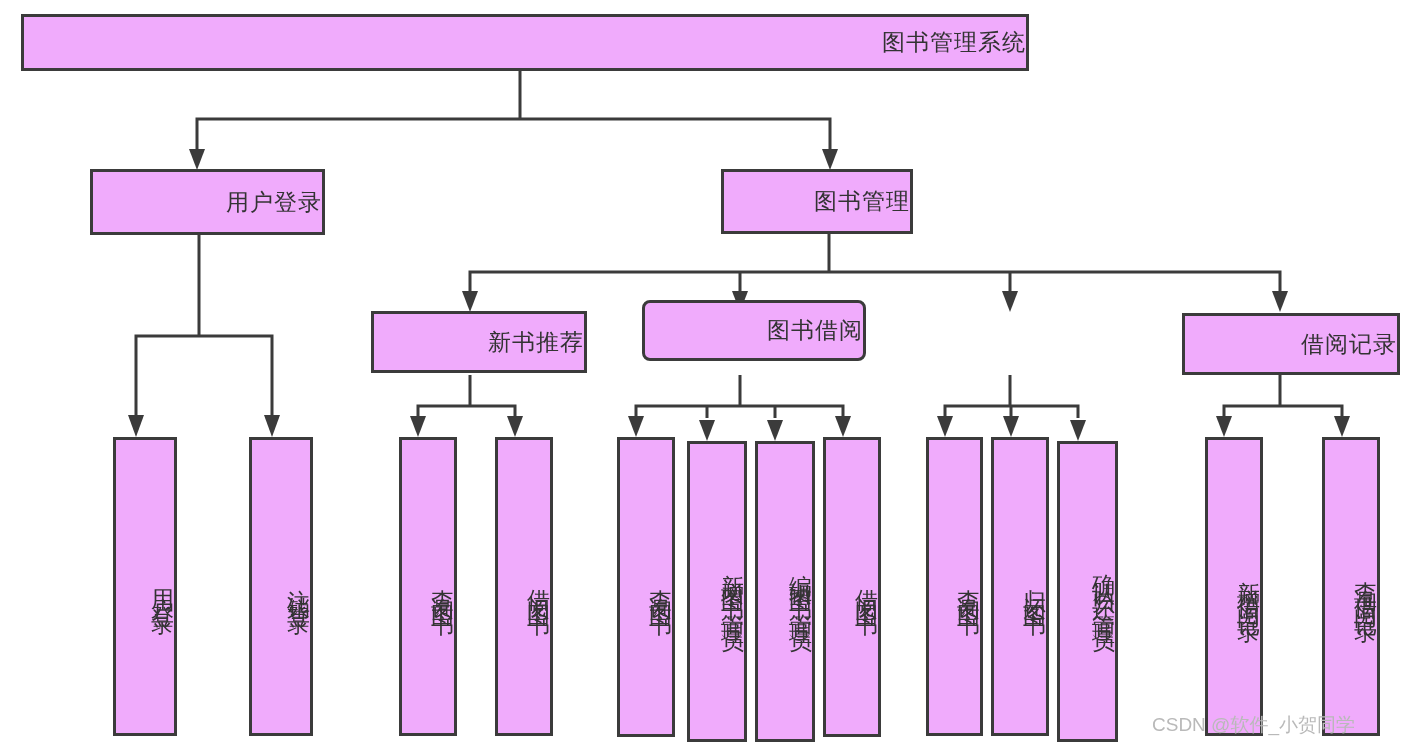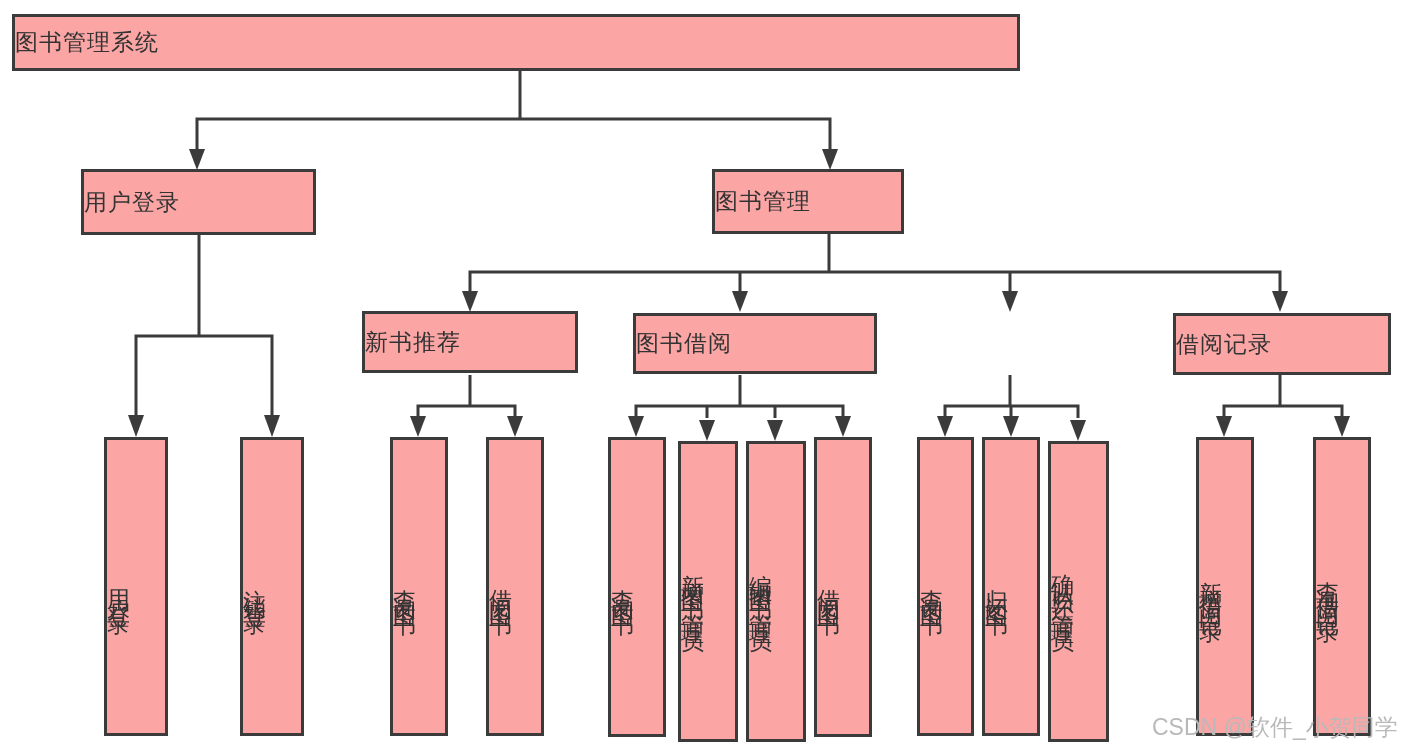--- a/index.html
+++ b/index.html
@@ -11,59 +11,60 @@
     color:#333333;
     overflow:hidden;
   }
   .wires{position:absolute;left:0;top:0;width:1405px;height:747px;z-index:0;}
   .wires path{stroke:#3b3b3b;stroke-width:3;fill:none;}
   .wires polygon{fill:#3b3b3b;stroke:none;}
   .node{
     position:absolute;
     box-sizing:border-box;
     border:3px solid #3b3b3b;
-    background:#fca5a5;
-    display:flex;align-items:center;justify-content:flex-start;
+    background:#f0abfc;
+    display:flex;align-items:center;justify-content:flex-end;
     z-index:1;
+    margin-left:9px;
   }
   .h-label{font-size:23px;letter-spacing:1px;white-space:nowrap;}
   .vtext{
     writing-mode:vertical-rl;
     text-orientation:mixed;
     font-size:23px;
     letter-spacing:8px;
     line-height:1;
     white-space:nowrap;
   }
   
   .n-root{left:12px;top:14px;width:1008px;height:57px;}
   .n-login{left:81px;top:169px;width:235px;height:66px;}
   .n-mgmt{left:712px;top:169px;width:192px;height:65px;}
   .n-rec{left:362px;top:311px;width:216px;height:62px;}
-  .n-borrow{left:633px;top:313px;width:244px;height:61px;}
+  .n-borrow{left:633px;top:300px;width:224px;height:61px;border-radius:8px;}
   .n-current{left:903px;top:313px;width:214px;height:62px;}
   .n-records{left:1173px;top:313px;width:218px;height:62px;}
   
   .lf1{left:104px;top:437px;width:64px;height:299px;}
   .lf2{left:240px;top:437px;width:64px;height:299px;}
   .lf3{left:390px;top:437px;width:58px;height:299px;}
   .lf4{left:486px;top:437px;width:58px;height:299px;}
   .lf5{left:608px;top:437px;width:58px;height:300px;}
   .lf6{left:678px;top:441px;width:60px;height:301px;}
   .lf7{left:746px;top:441px;width:60px;height:301px;}
   .lf8{left:814px;top:437px;width:58px;height:300px;}
   .lf9{left:917px;top:437px;width:57px;height:299px;}
   .lf10{left:982px;top:437px;width:58px;height:299px;}
   .lf11{left:1048px;top:441px;width:61px;height:301px;}
   .lf12{left:1196px;top:437px;width:58px;height:299px;}
   .lf13{left:1313px;top:437px;width:58px;height:299px;}
   .watermark{
     position:absolute;left:1152px;top:712px;
     z-index:2;
-    font-size:23px;
+    font-size:19px;
     color:#b9b9b9;
     white-space:nowrap;
     font-family:"Liberation Sans","DejaVu Sans",sans-serif;
   }
 </style>
 </head>
 <body>
 
 <div class="stage">
 

